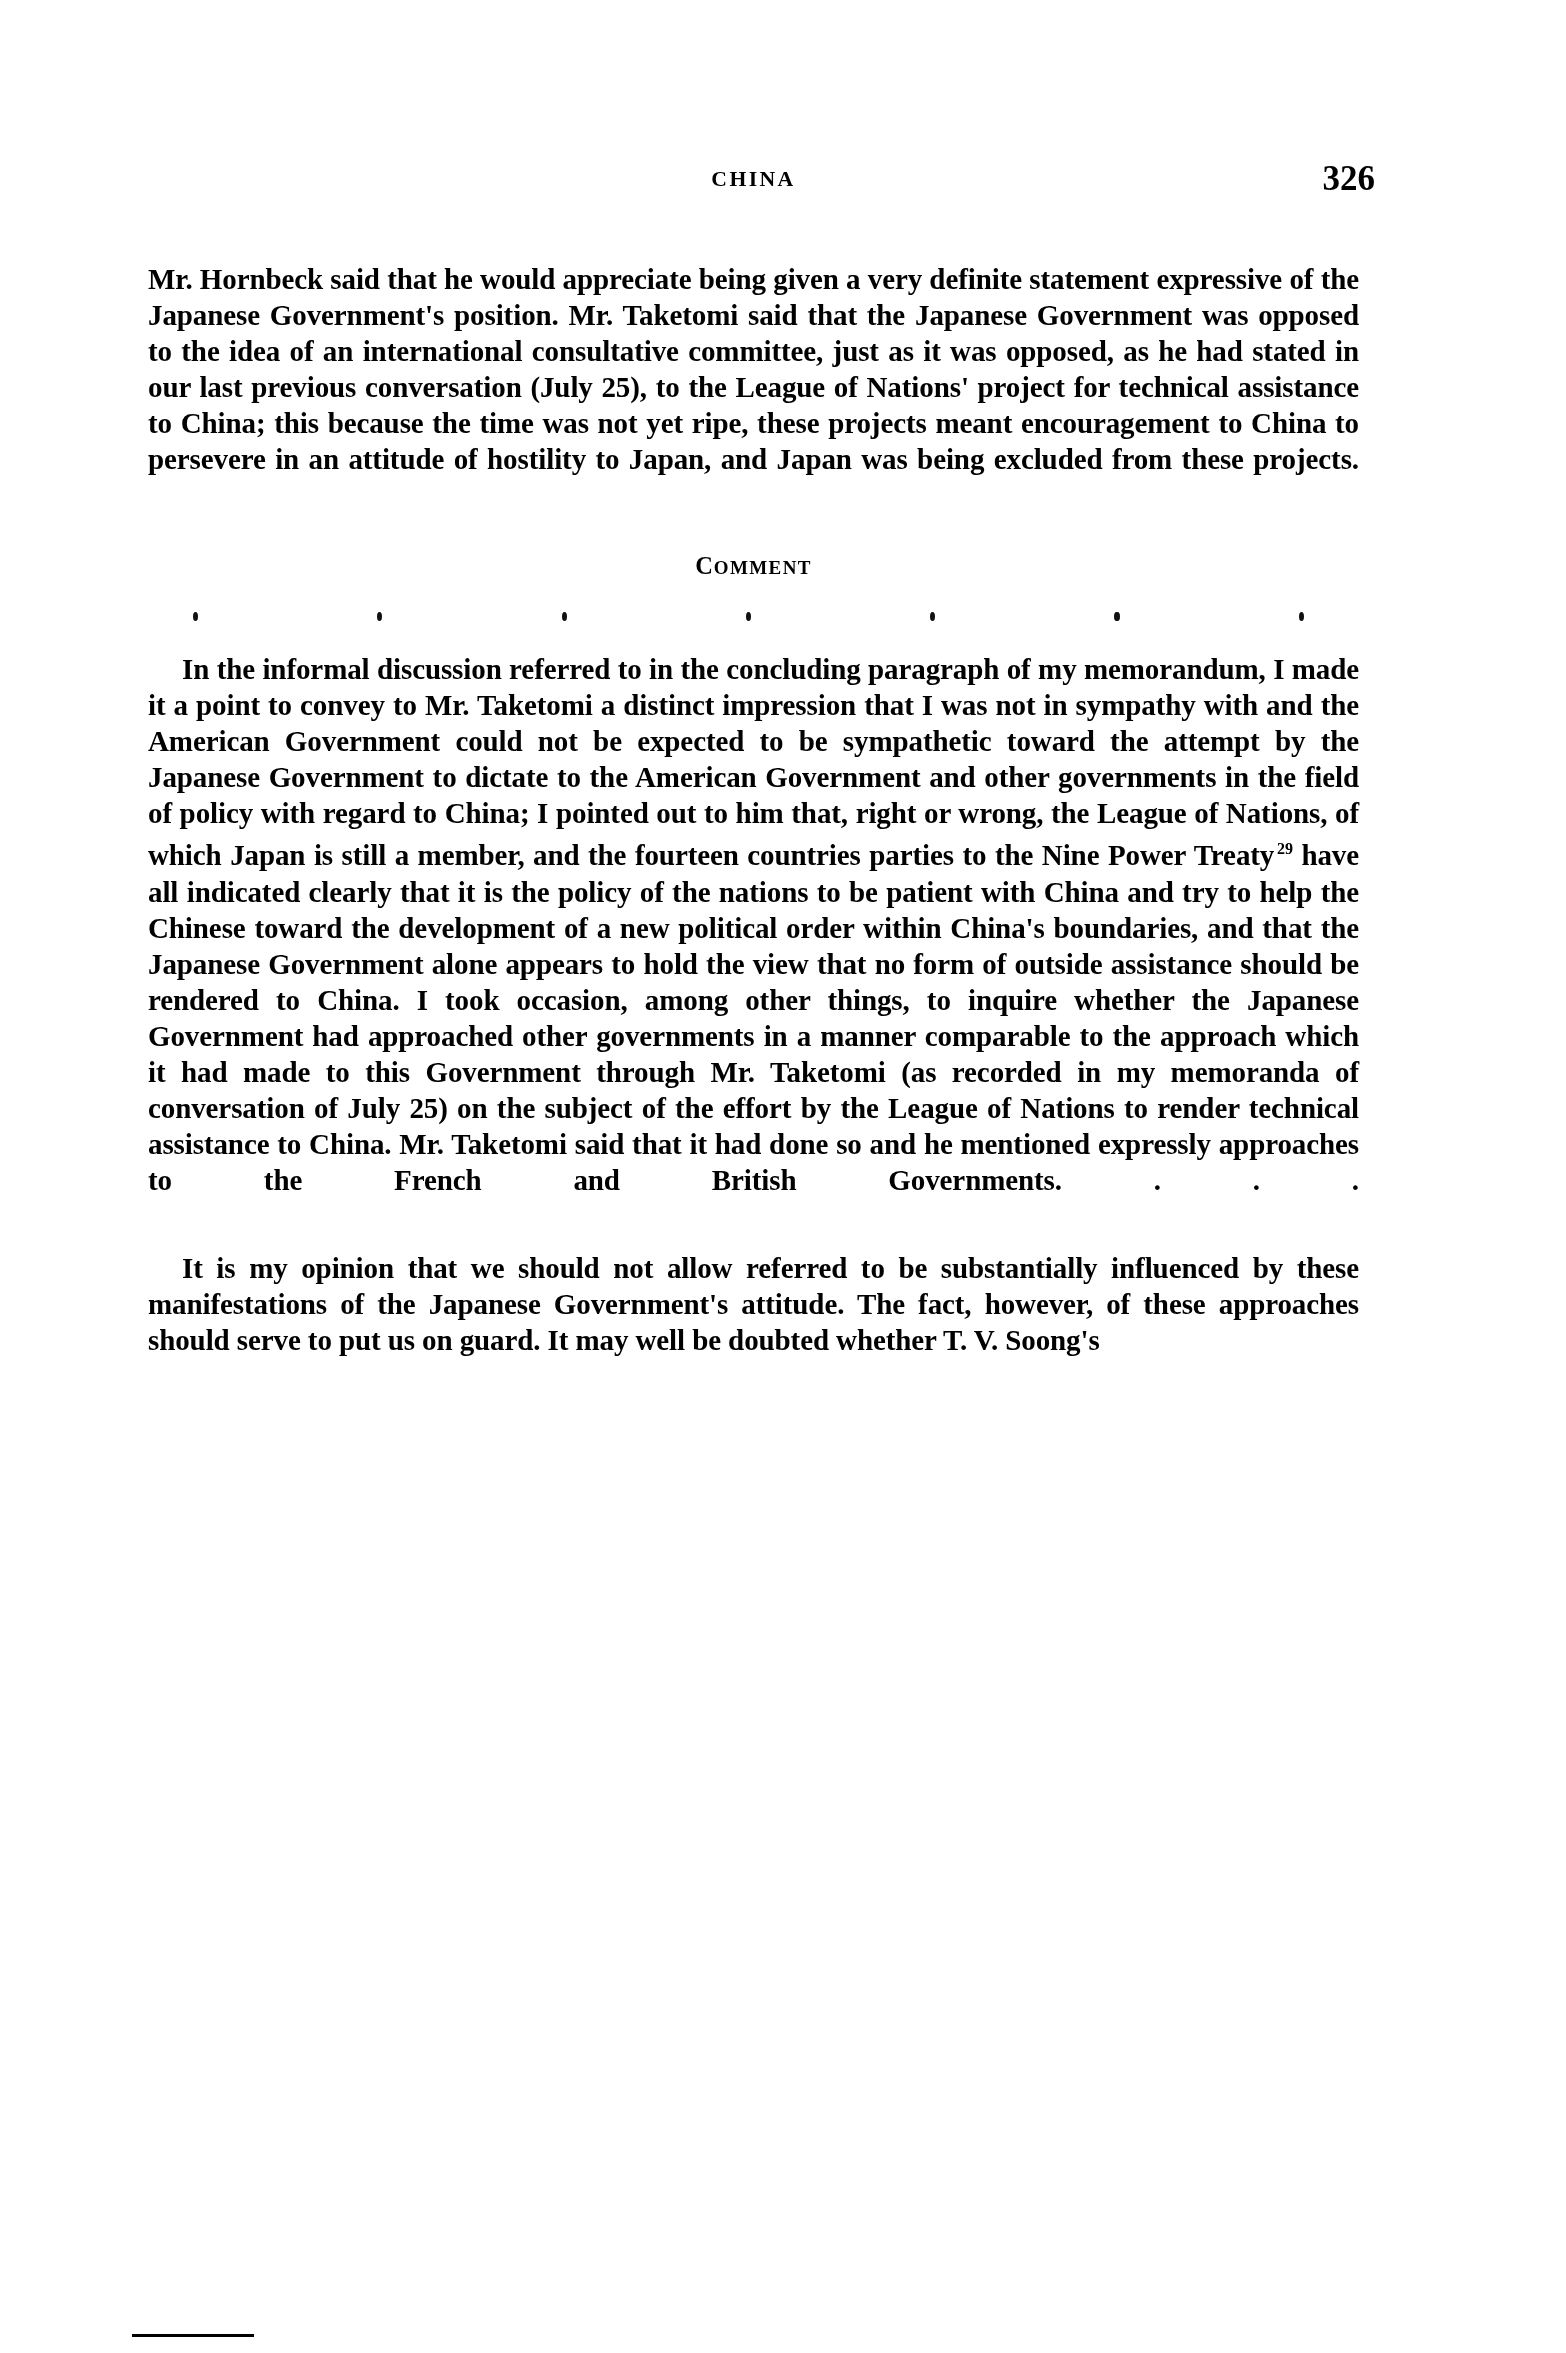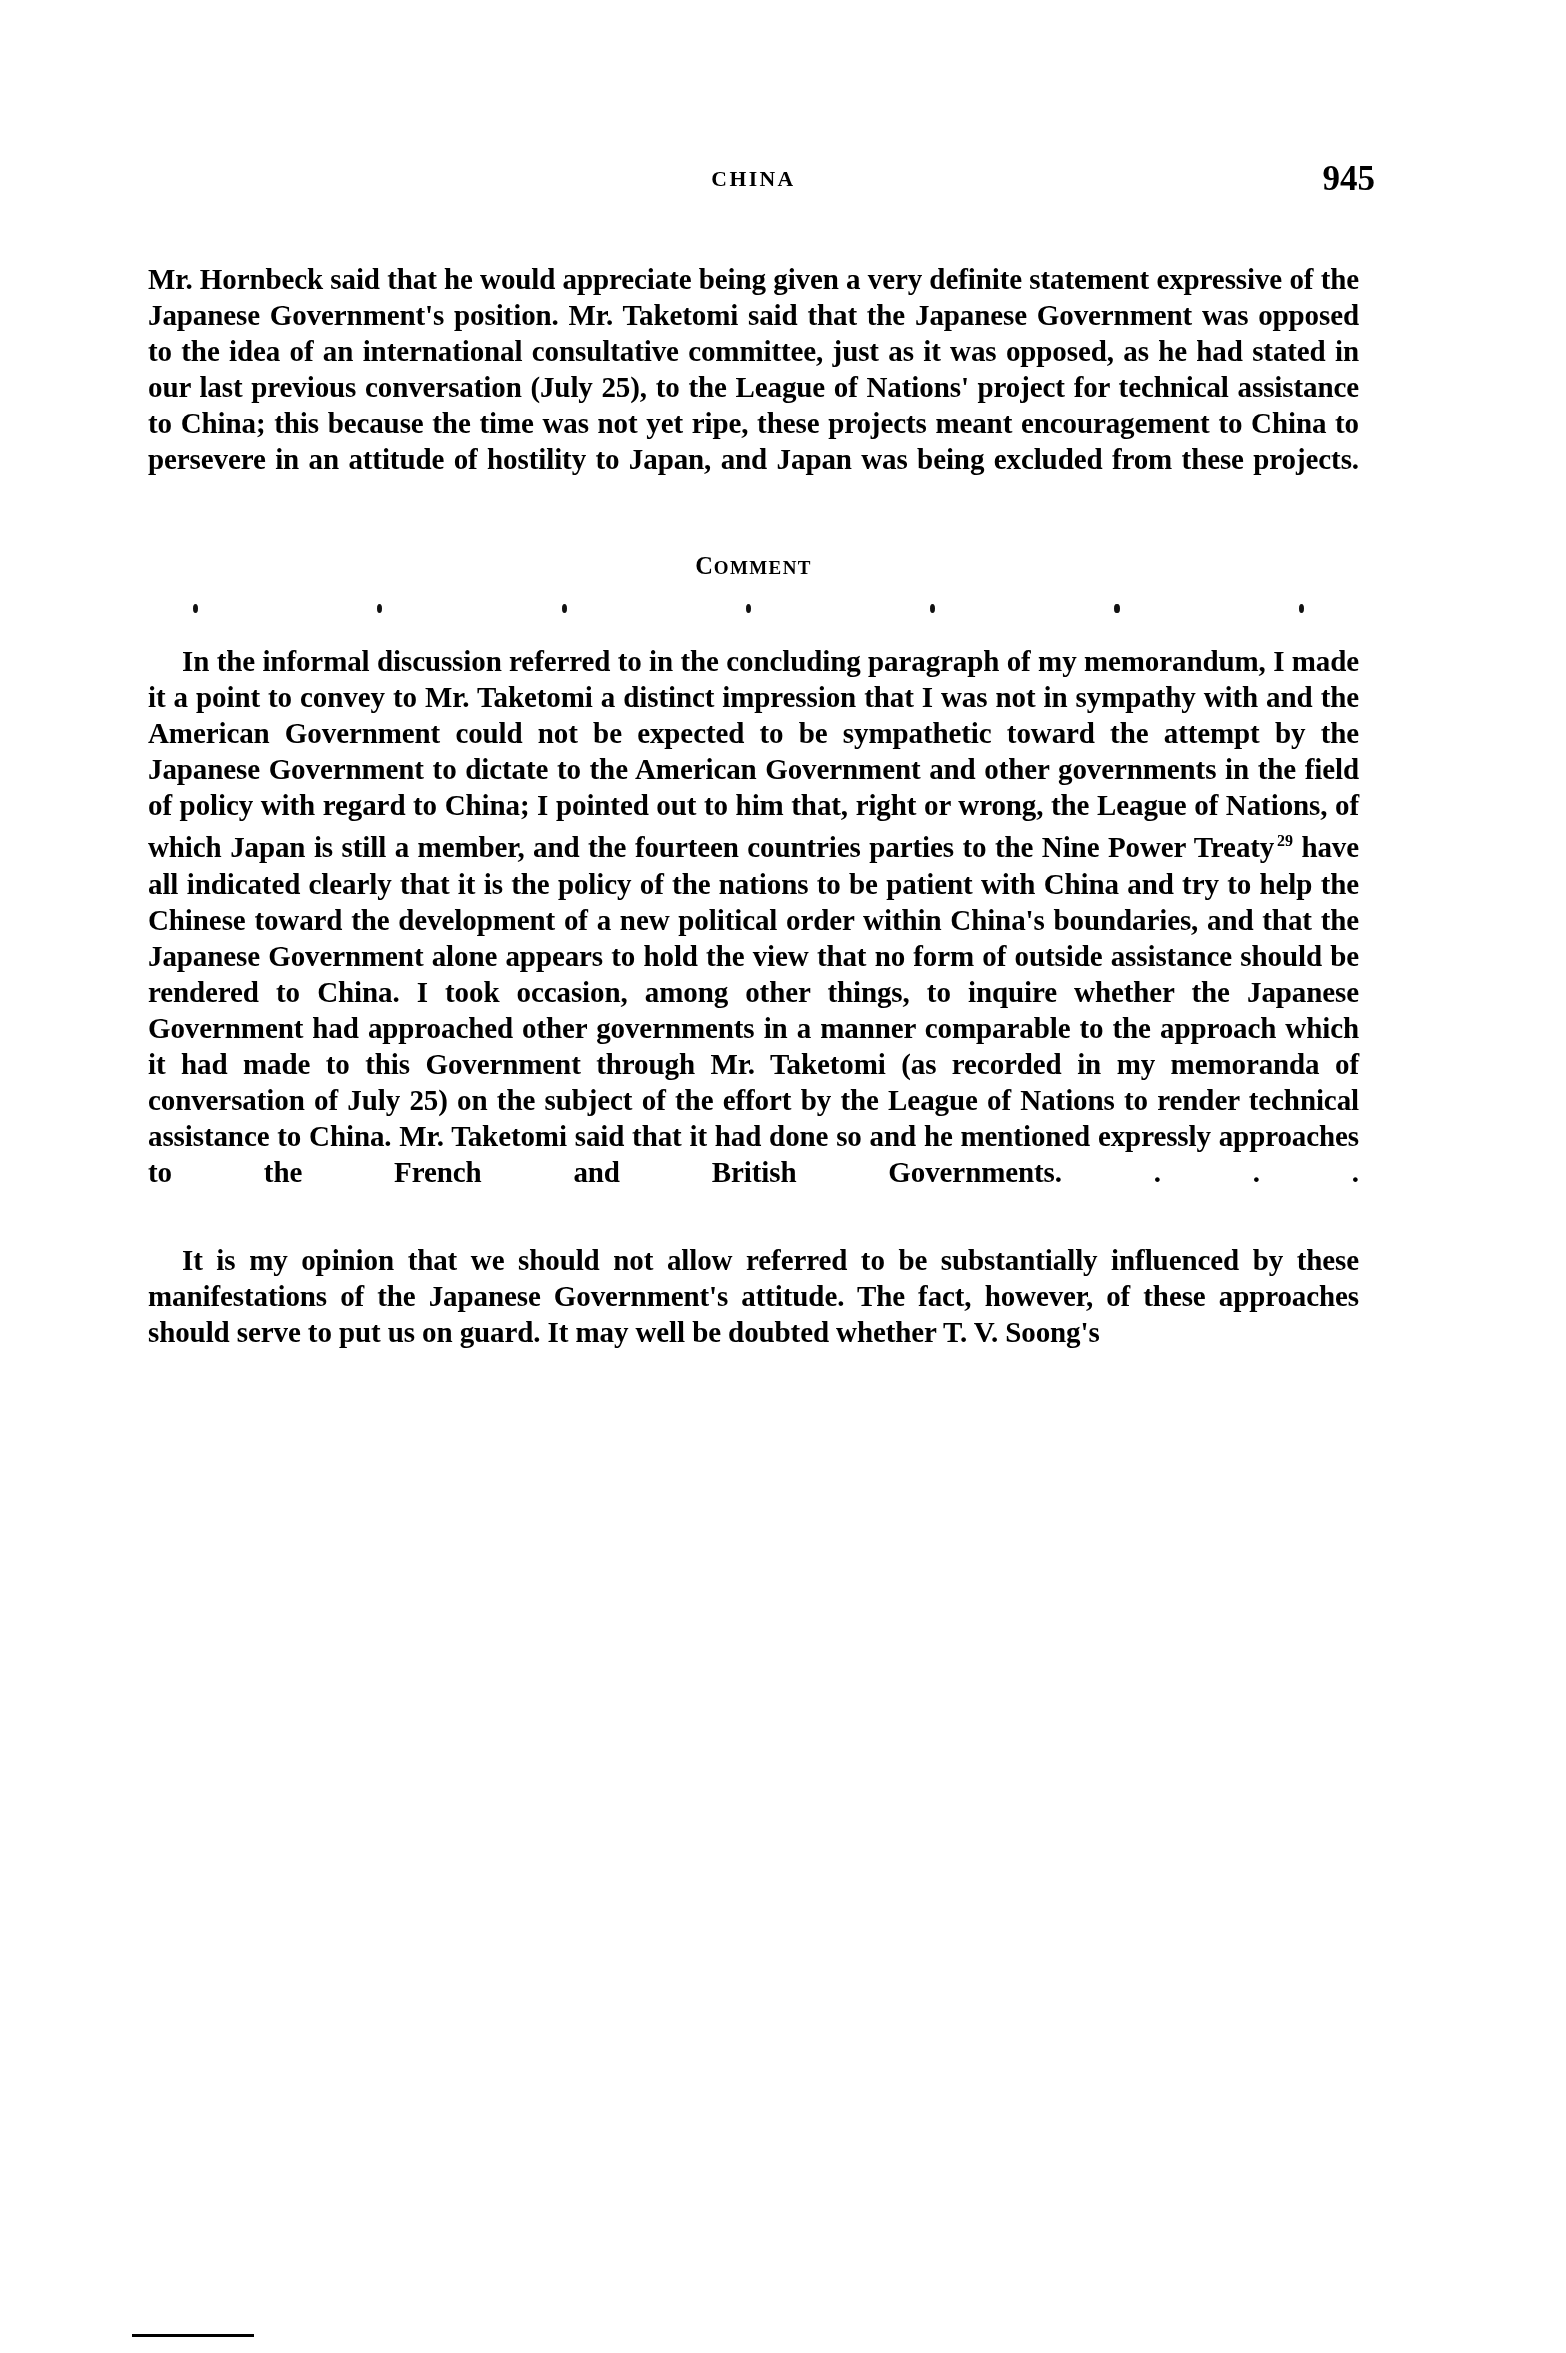--- a/index.html
+++ b/index.html
@@ -77,21 +77,21 @@
   
   p.para::after {
     content: "";
     display: inline-block;
     width: 100%;
   }
   p.para.nojustify-last::after { content: none; }
 
   
   .section-head {
-    margin: 0;
+    margin: 8px;
     padding-top: 24.5px;
     text-align: center;
     font-size: 24.5px;
     line-height: 1;
     font-weight: 700;
     letter-spacing: 0.9px;
   }
   .section-head .sc-first { font-size: 24.5px; }
   .section-head .sc-rest  { font-size: 19px; letter-spacing: 1.4px; }
 
@@ -143,21 +143,21 @@
     padding-left: 2.8px;
   }
 </style>
 </head>
 <body>
 
 <div class="page">
 
   <div class="running-head">
     <div class="rh-title">CHINA</div>
-    <div class="rh-folio">945</div>
+    <div class="rh-folio">326</div>
   </div>
 
   <div class="textblock">
 
     <p class="para">Mr. Hornbeck said that he would appreciate being given a very definite statement expressive of the Japanese Government's position. Mr. Taketomi said that the Japanese Government was opposed to the idea of an international consultative committee, just as it was opposed, as he had stated in our last previous conversation (July 25), to the League of Nations' project for technical assistance to China; this because the time was not yet ripe, these projects meant encouragement to China to persevere in an attitude of hostility to Japan, and Japan was being excluded from these projects.</p>
 
 
 
     <div class="section-head">
       <span class="sc-first">C</span><span class="sc-rest">OMMENT</span>

